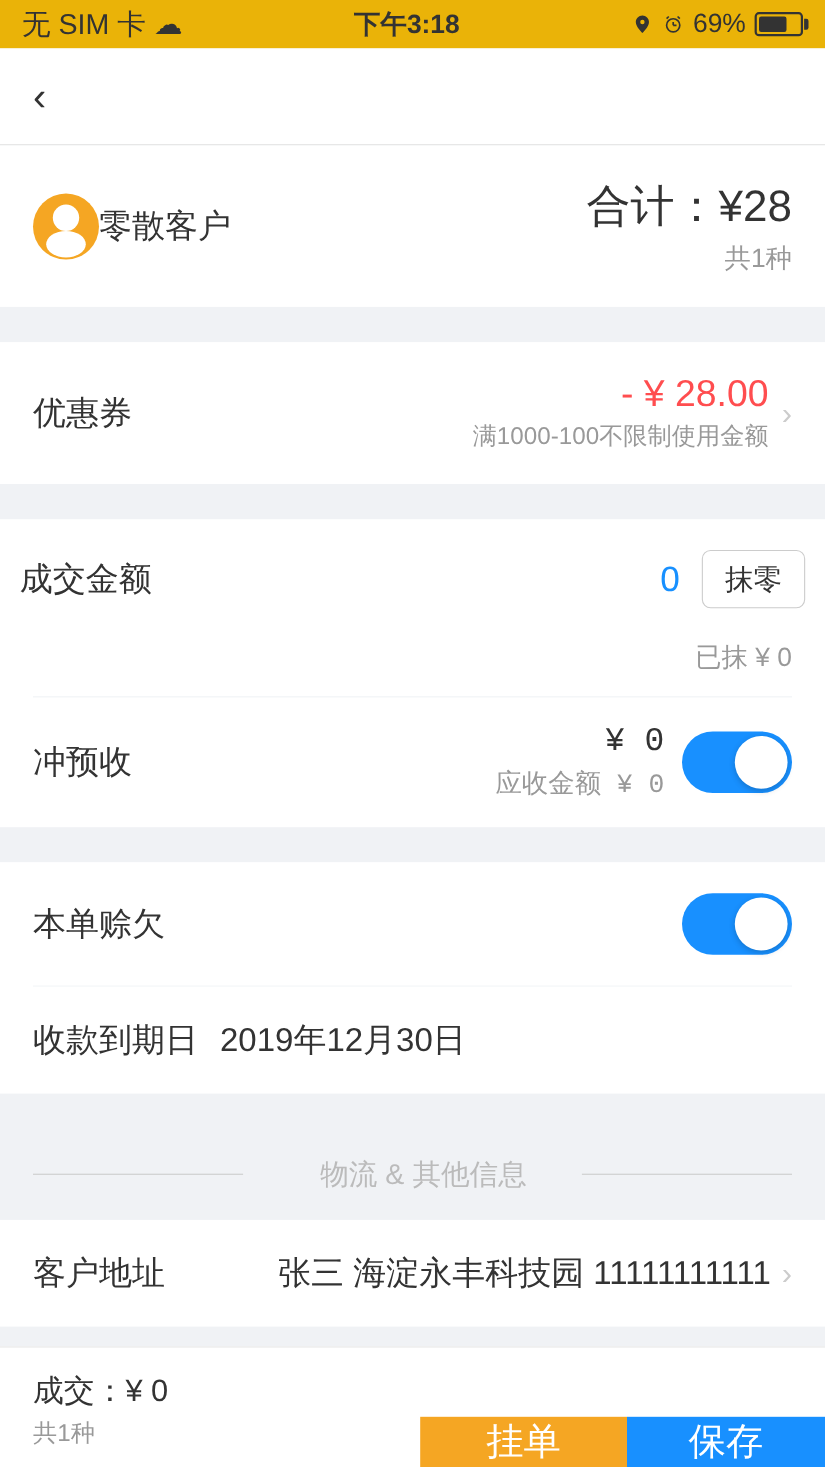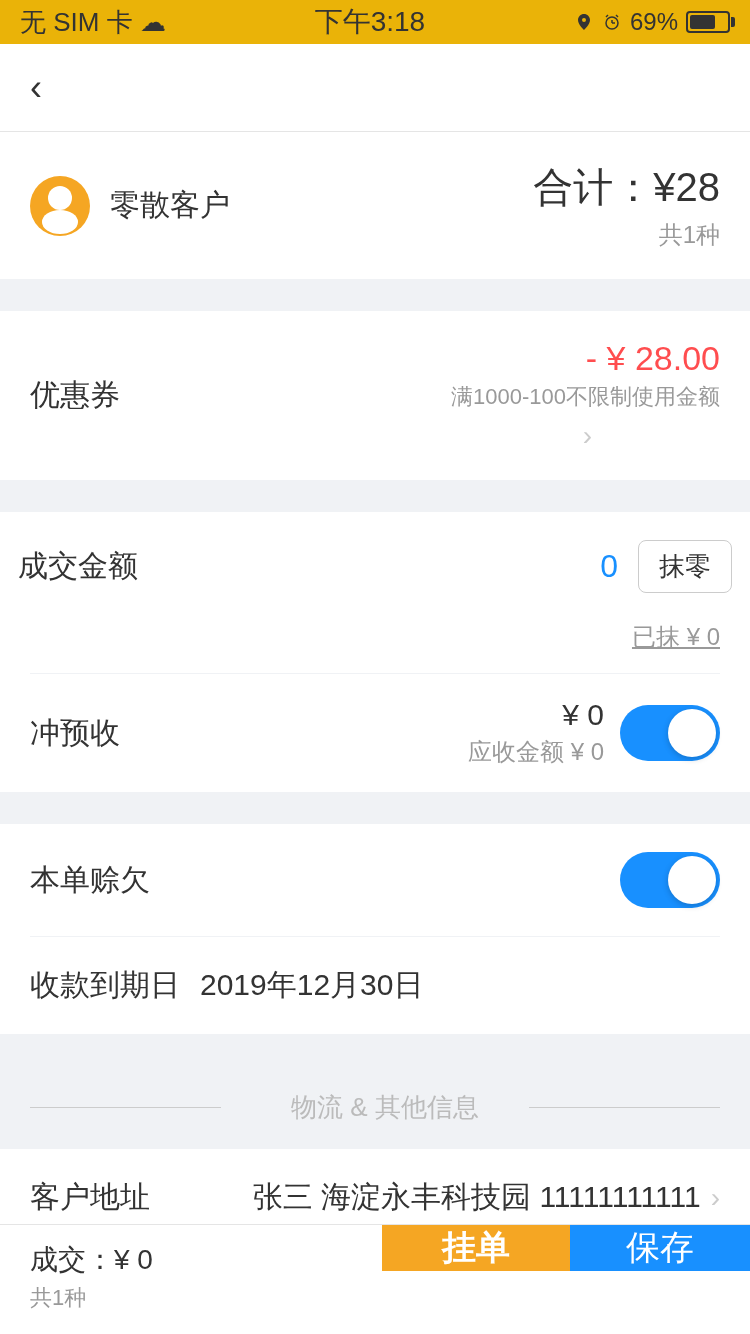--- a/index.html
+++ b/index.html
@@ -24,22 +24,22 @@
       padding: 0 20px;
       font-size: 26px;
       font-weight: 500;
     }
     .status-bar-left {
       display: flex;
       align-items: center;
       gap: 10px;
     }
     .status-bar-center {
-      font-weight: 400;
-      font-size: 28px;
+      font-weight: 700;
+      font-size: 24px;
     }
     .status-bar-right {
       display: flex;
       align-items: center;
       gap: 8px;
       font-size: 24px;
     }
     .battery-icon {
       width: 44px;
       height: 22px;
@@ -102,21 +102,20 @@
     .customer-row {
       background: #fff;
       padding: 28px 30px;
       display: flex;
       align-items: center;
       justify-content: space-between;
     }
     .customer-left {
       display: flex;
       align-items: center;
-      gap: 20px;
     }
     .customer-avatar {
       width: 60px;
       height: 60px;
       border-radius: 50%;
       background: #f5a623;
       display: flex;
       align-items: center;
       justify-content: center;
       overflow: hidden;
@@ -161,21 +160,20 @@
       justify-content: space-between;
     }
     .coupon-label {
       font-size: 30px;
       color: #333;
     }
     .coupon-right {
       display: flex;
       align-items: center;
       gap: 8px;
-      flex-direction: column;
     }
     .coupon-amount {
       font-size: 34px;
       color: #ff4d4f;
       font-weight: 500;
       text-align: right;
     }
     .coupon-desc {
       font-size: 22px;
       color: #999;
@@ -244,20 +242,21 @@
       box-shadow: 0 2px 6px rgba(0,0,0,0.2);
       transition: left 0.2s;
     }
 
     
     .chongyu-row {
       padding: 24px 30px;
       display: flex;
       align-items: center;
       justify-content: space-between;
+      font-family: Liberation Mono, monospace;
     }
     .chongyu-label {
       font-size: 30px;
       color: #333;
     }
     .chongyu-right {
       display: flex;
       align-items: center;
       gap: 16px;
     }
@@ -350,21 +349,21 @@
 
     
     .bottom-bar {
       position: fixed;
       bottom: 0;
       left: 0;
       width: 750px;
       height: 110px;
       background: #fff;
       display: flex;
-      align-items: flex-start;
+      align-items: flex-end;
       border-top: 1px solid #e5e5e5;
     }
     .bottom-info {
       flex: 1;
       padding: 16px 30px;
       display: flex;
       flex-direction: column;
       justify-content: center;
     }
     .bottom-deal {
@@ -378,21 +377,20 @@
     }
     .btn-pending {
       width: 188px;
       background: #f5a623;
       color: #fff;
       font-size: 34px;
       display: flex;
       align-items: center;
       justify-content: center;
       cursor: pointer;
-      font-weight: bold;
     }
     .btn-save {
       width: 180px;
       background: #1890ff;
       color: #fff;
       font-size: 34px;
       display: flex;
       align-items: center;
       justify-content: center;
       cursor: pointer;
@@ -469,21 +467,21 @@
 <div class="section-divider"></div>
 
 <div class="section">
   <div class="form-row">
     <span class="form-label">成交金额</span>
     <div class="form-right">
       <span class="amount-input">0</span>
       <button class="round-zero-btn">抹零</button>
     </div>
   </div>
-  <div style="text-align:right; padding: 0 30px 20px; font-size:24px; color:#999;text-decoration:underline;">已抹  ¥ 0</div>
+  <div style="text-align:right; padding: 0 30px 20px; font-size:24px; color:#999;">已抹  ¥ 0</div>
 
   <div class="divider"></div>
 
   <div class="chongyu-row">
     <span class="chongyu-label">冲预收</span>
     <div class="chongyu-right">
       <div class="chongyu-amounts">
         <div class="chongyu-amount">¥ 0</div>
         <div class="chongyu-sub">应收金额 ¥ 0</div>
       </div>

